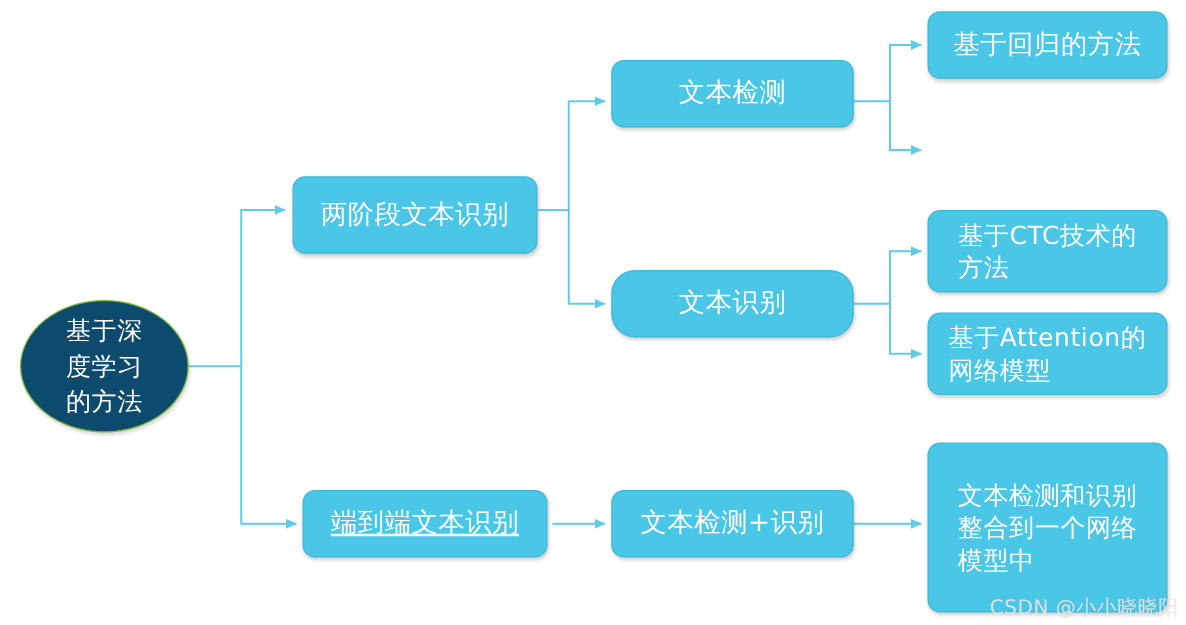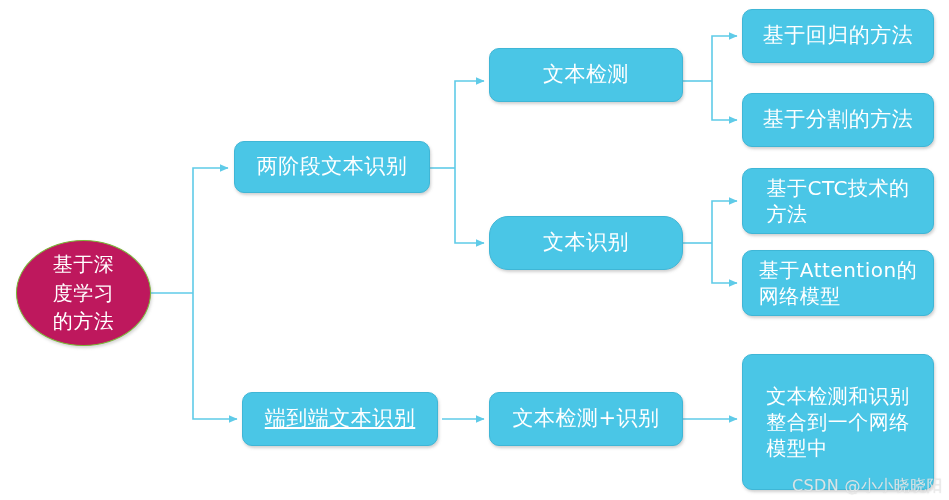--- a/index.html
+++ b/index.html
@@ -36,21 +36,21 @@
     white-space: pre-line;
   }
   .node.box {
     background: #4ac6e6;
     border: 1px solid #3fb6d6;
     border-radius: 10px;
     box-shadow: 1px 2px 3px rgba(120,120,120,0.35);
     font-size: 21px;
   }
   .node.root {
-    background: #be185d;
+    background: #0c4a6e;
     border: 1px solid #7ab535;
     border-radius: 50%;
     font-size: 20px;
     line-height: 1.42;
     box-shadow: 1px 2px 3px rgba(120,120,120,0.30);
   }
   .node.small {
     font-size: 20px;
   }
   .watermark {
@@ -96,29 +96,28 @@
 
       <path d="M442,419 L484,419" marker-end="url(#arrow)"></path>
       <path d="M683,419 L737,419" marker-end="url(#arrow)"></path>
     </g>
   </svg>
 
   <div class="node root" style="left:16px; top:240px; width:135px; height:106px;">基于深
 度学习
 的方法</div>
 
-  <div class="node box" style="left:234px; top:141px; width:196px; height:52px;">两阶段文本识别</div>
+  <div class="node box" style="left:234px; top:141px; width:196px; height:62px;">两阶段文本识别</div>
 
   <div class="node box" style="left:489px; top:48px; width:194px; height:54px;">文本检测</div>
 
   <div class="node box" style="left:489px; top:216px; width:194px; height:54px;border-radius:19px;">文本识别</div>
 
   <div class="node box" style="left:742px; top:9px; width:192px; height:54px;">基于回归的方法</div>
 
-  <div class="node box" style="left:742px; top:93px; width:192px; height:54px;">基于分割的方法</div>
 
   <div class="node box small" style="left:742px; top:250px; width:192px; height:66px;">基于Attention的
 网络模型</div>
 
   <div class="node box small" style="left:742px; top:168px; width:192px; height:66px;">基于CTC技术的
 方法</div>
 
   <div class="node box" style="left:242px; top:392px; width:196px; height:54px;text-decoration:underline;">端到端文本识别</div>
 
   <div class="node box" style="left:489px; top:392px; width:194px; height:54px;">文本检测+识别</div>

